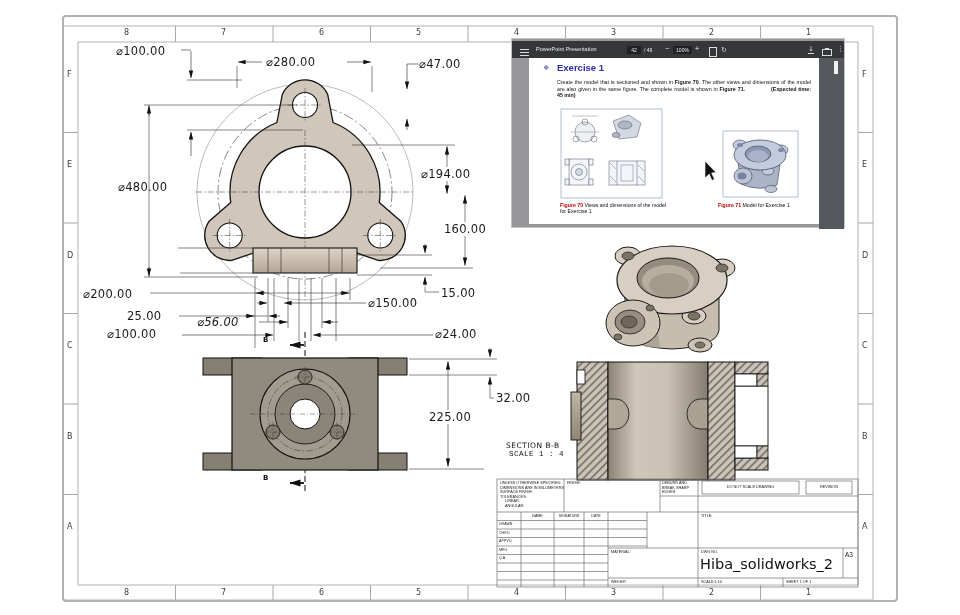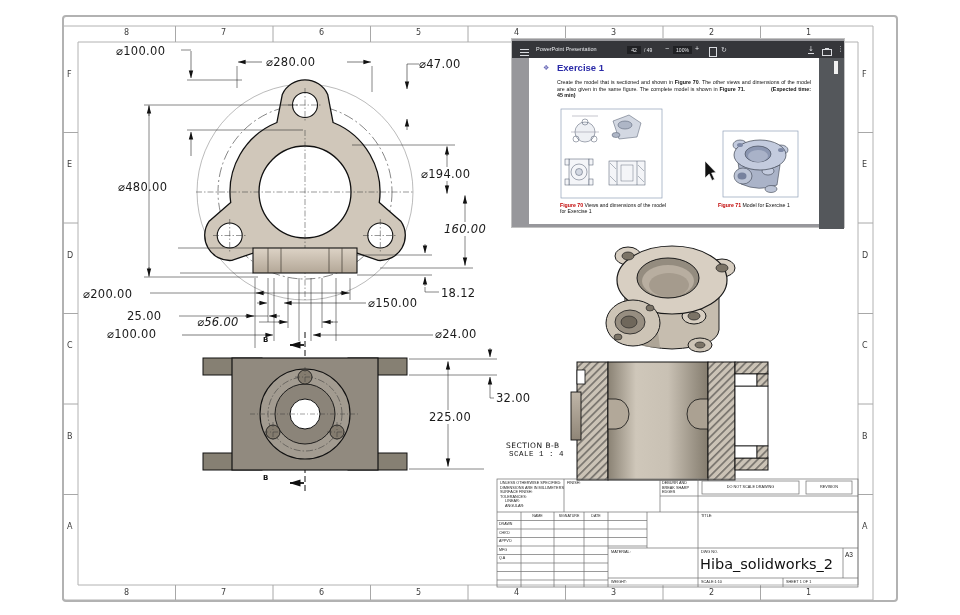--- a/index.html
+++ b/index.html
@@ -352,22 +352,22 @@
 <div class="zone" style="left:862px;top:251px;">D</div>
 <div class="zone" style="left:862px;top:341px;">C</div>
 <div class="zone" style="left:862px;top:432px;">B</div>
 <div class="zone" style="left:862px;top:522px;">A</div>
 
 <span class="dim" style="left:116px;top:44px;">⌀100.00</span>
 <span class="dim" style="left:266px;top:55px;">⌀280.00</span>
 <span class="dim" style="left:419px;top:57px;">⌀47.00</span>
 <span class="dim" style="left:118px;top:180px;">⌀480.00</span>
 <span class="dim bgw" style="left:420px;top:167px;">⌀194.00</span>
-<span class="dim bgw" style="left:443px;top:222px;font-style:italic;">160.00</span>
-<span class="dim" style="left:441px;top:286px;">18.12</span>
+<span class="dim bgw" style="left:443px;top:222px;">160.00</span>
+<span class="dim" style="left:441px;top:286px;">15.00</span>
 <span class="dim" style="left:83px;top:287px;">⌀200.00</span>
 <span class="dim" style="left:127px;top:309px;">25.00</span>
 <span class="dim" style="left:197px;top:315px;font-style:italic;">⌀56.00</span>
 <span class="dim" style="left:107px;top:327px;">⌀100.00</span>
 <span class="dim" style="left:368px;top:296px;">⌀150.00</span>
 <span class="dim" style="left:435px;top:327px;">⌀24.00</span>
 <span class="dim bgw" style="left:428px;top:410px;">225.00</span>
 <span class="dim" style="left:496px;top:391px;">32.00</span>
 <span class="blabel" style="left:263px;top:336px;">B</span>
 <span class="blabel" style="left:263px;top:474px;">B</span>

